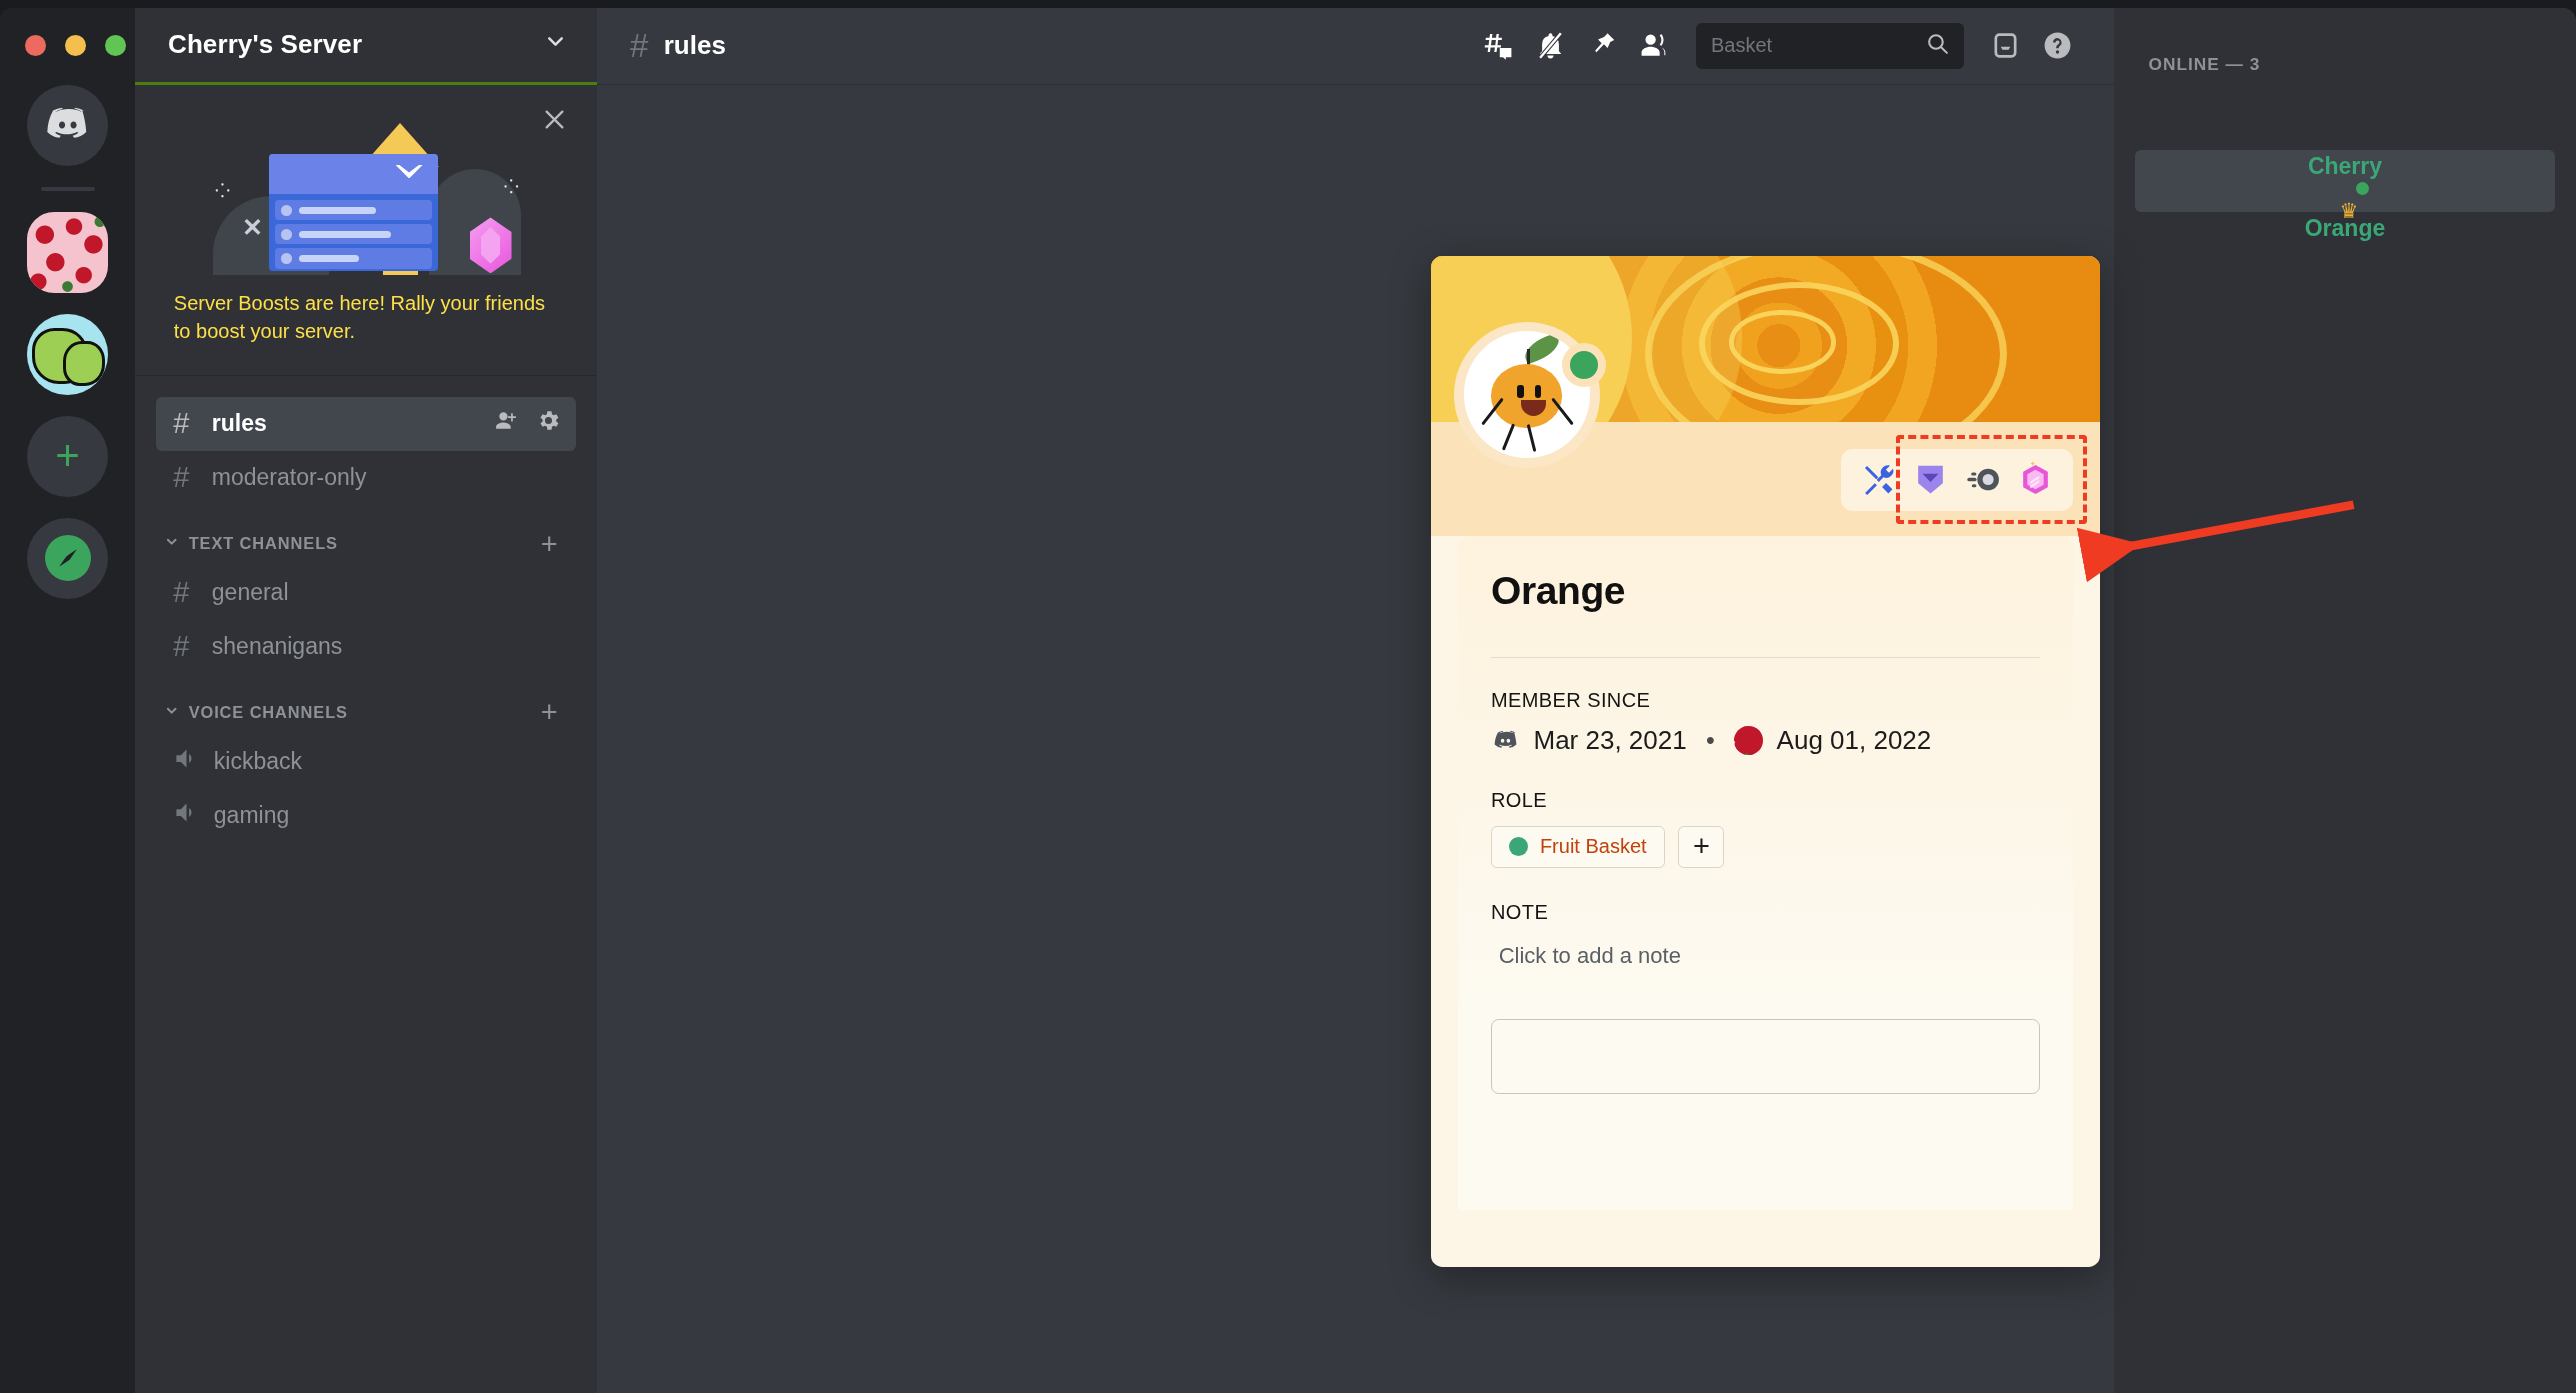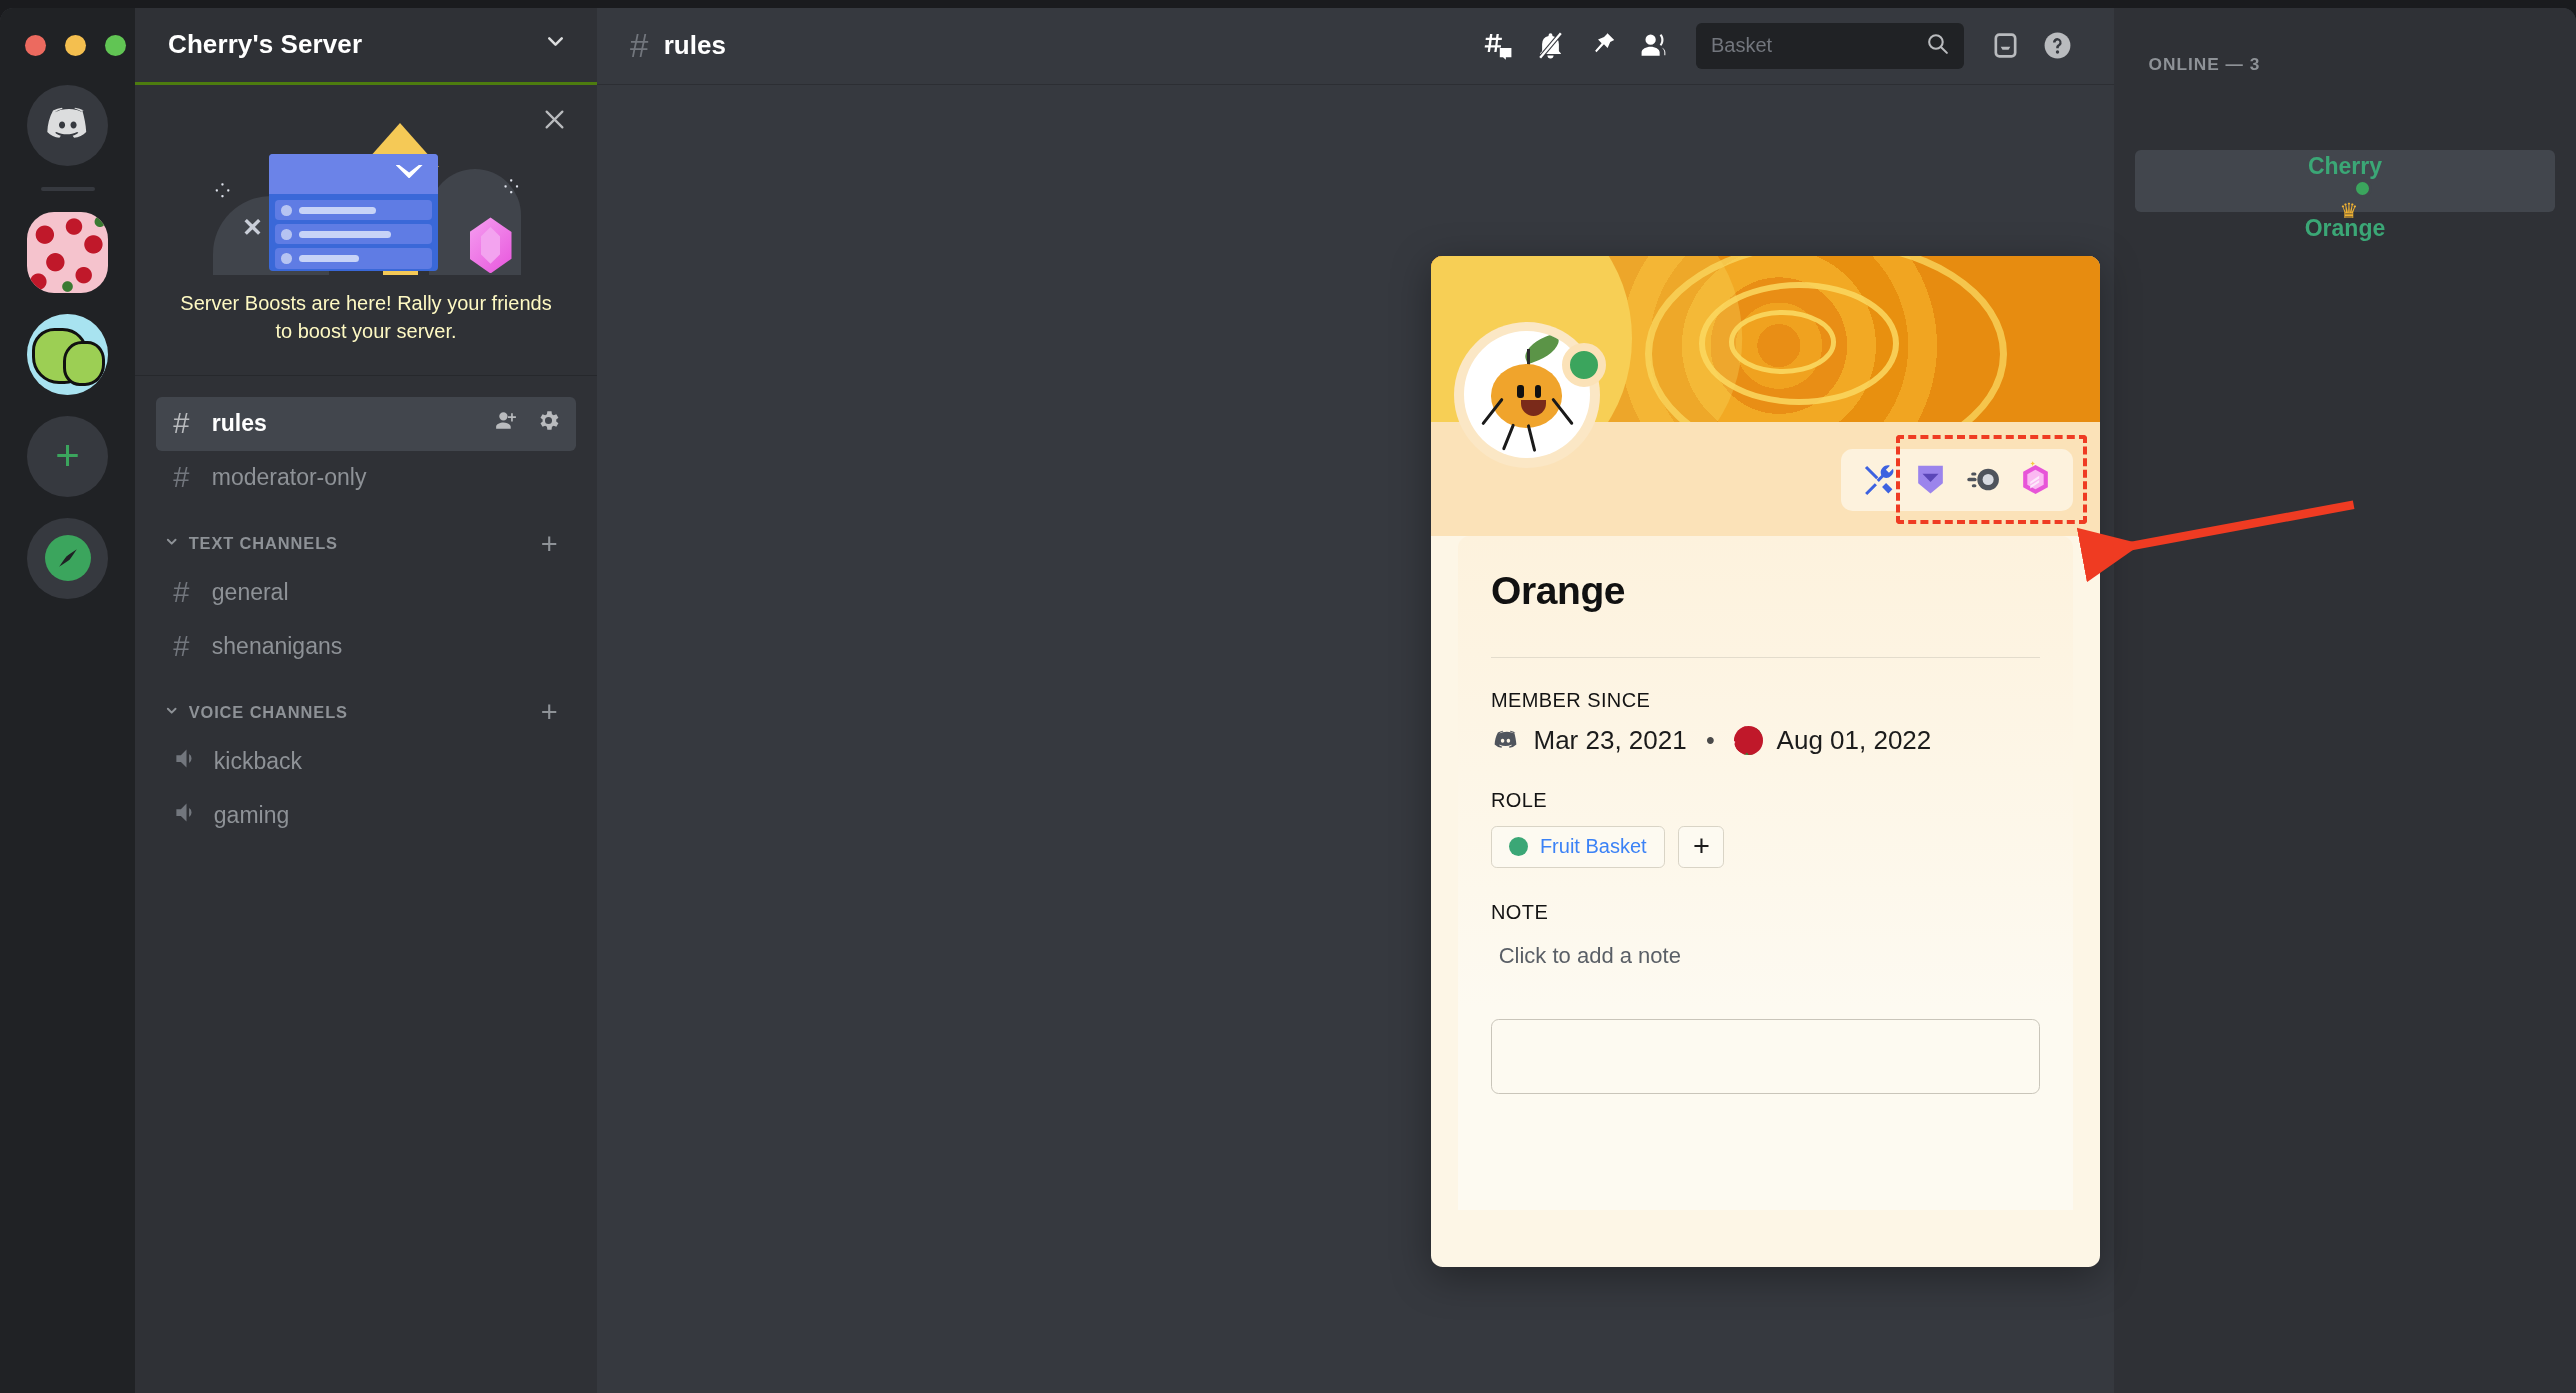--- a/index.html
+++ b/index.html
@@ -115,21 +115,21 @@
     background: linear-gradient(135deg,#f59ff0,#e855dd);
     clip-path: polygon(50% 0, 100% 26%, 100% 74%, 50% 100%, 0 74%, 0 26%);
   }
   .b-gem::after {
     content:""; position:absolute; left:27%; top:17%; width:46%; height:66%;
     background:#f3a3ef;
     clip-path: polygon(50% 0, 100% 26%, 100% 74%, 50% 100%, 0 74%, 0 26%);
   }
   .b-spark { position:absolute; color:#dfe3ec; font-size:19px; }
   .b-x { position:absolute; left:35px; bottom:33px; color:#c9ced8; font-size:25px; font-weight:700; }
-  .boost-text { color:#fef9c3; font-size:20px; line-height:1.42; text-align:center; padding: 3.9px 5.8px 0 5.8px; }
+  .boost-text { color:#fde047; font-size:20px; line-height:1.42; padding: 3.9px 5.8px 0 5.8px; }
   .boost-btn {
     margin: 23px auto 0 auto; display:block; width: 400px; height: 60px;
     background:#5865f2; color:#fff; border:none; border-radius:4.8px;
     font-family:"Liberation Sans", sans-serif; font-size:21px; font-weight:bold; cursor:pointer;
   }
 
   .channels { padding: 21px 21px 0 21px; overflow:hidden; flex:1; }
   .ch {
     display:flex; align-items:center; height:54px; padding: 0 15.4px 0 17.3px;
     border-radius:5.8px; color:#8e9297; font-size:23px; cursor:pointer; gap: 13.5px;
@@ -252,21 +252,21 @@
   .p-div { height:1px; background:#e3dccc; margin: 44px 0 31px 0; }
   .p-lbl { font-size: 20px; font-weight: normal; color:#141414; letter-spacing:0.4px; margin-bottom: 13.5px; }
   .p-since { display:flex; align-items:center; gap: 13.5px; font-size: 26px; color:#1c1c1c; margin-bottom: 33px; }
   .p-since .sep { color:#4a4a4a; font-size: 25px; margin: 0 5.8px; }
   .dc-ico { width:29px; height:29px; color:#4f545c; }
   .srv-ico { width:29px; height:29px; border-radius:50%; overflow:hidden; }
   .roles { display:flex; gap: 13.5px; align-items:center; margin-bottom: 33px; }
   .role-chip {
     display:flex; align-items:center; gap:11.6px; height:42px; padding: 0 17.3px;
     border:1px solid #d9d4c6; border-radius:5.8px; background:#fdfaf1;
-    font-size:20px; color:#3b82f6;
+    font-size:20px; color:#c2410c;
   }
   .role-dot { width:19px; height:19px; border-radius:50%; background:#3ba776; }
   .role-add {
     width:46px; height:42px; border:1px solid #d9d4c6; border-radius:5.8px;
     background:#fdfaf1; display:flex; align-items:center; justify-content:center;
     font-size:29px; color:#1b1b1b; font-weight:300; cursor:pointer;
   }
   .note-ph { font-size: 22px; color:#5a5f66; padding: 5.8px 0 0 7.7px; }
   .note-box {
     margin-top: 50px; height: 75px; border:1px solid #c9c5ba; border-radius:7.7px;

